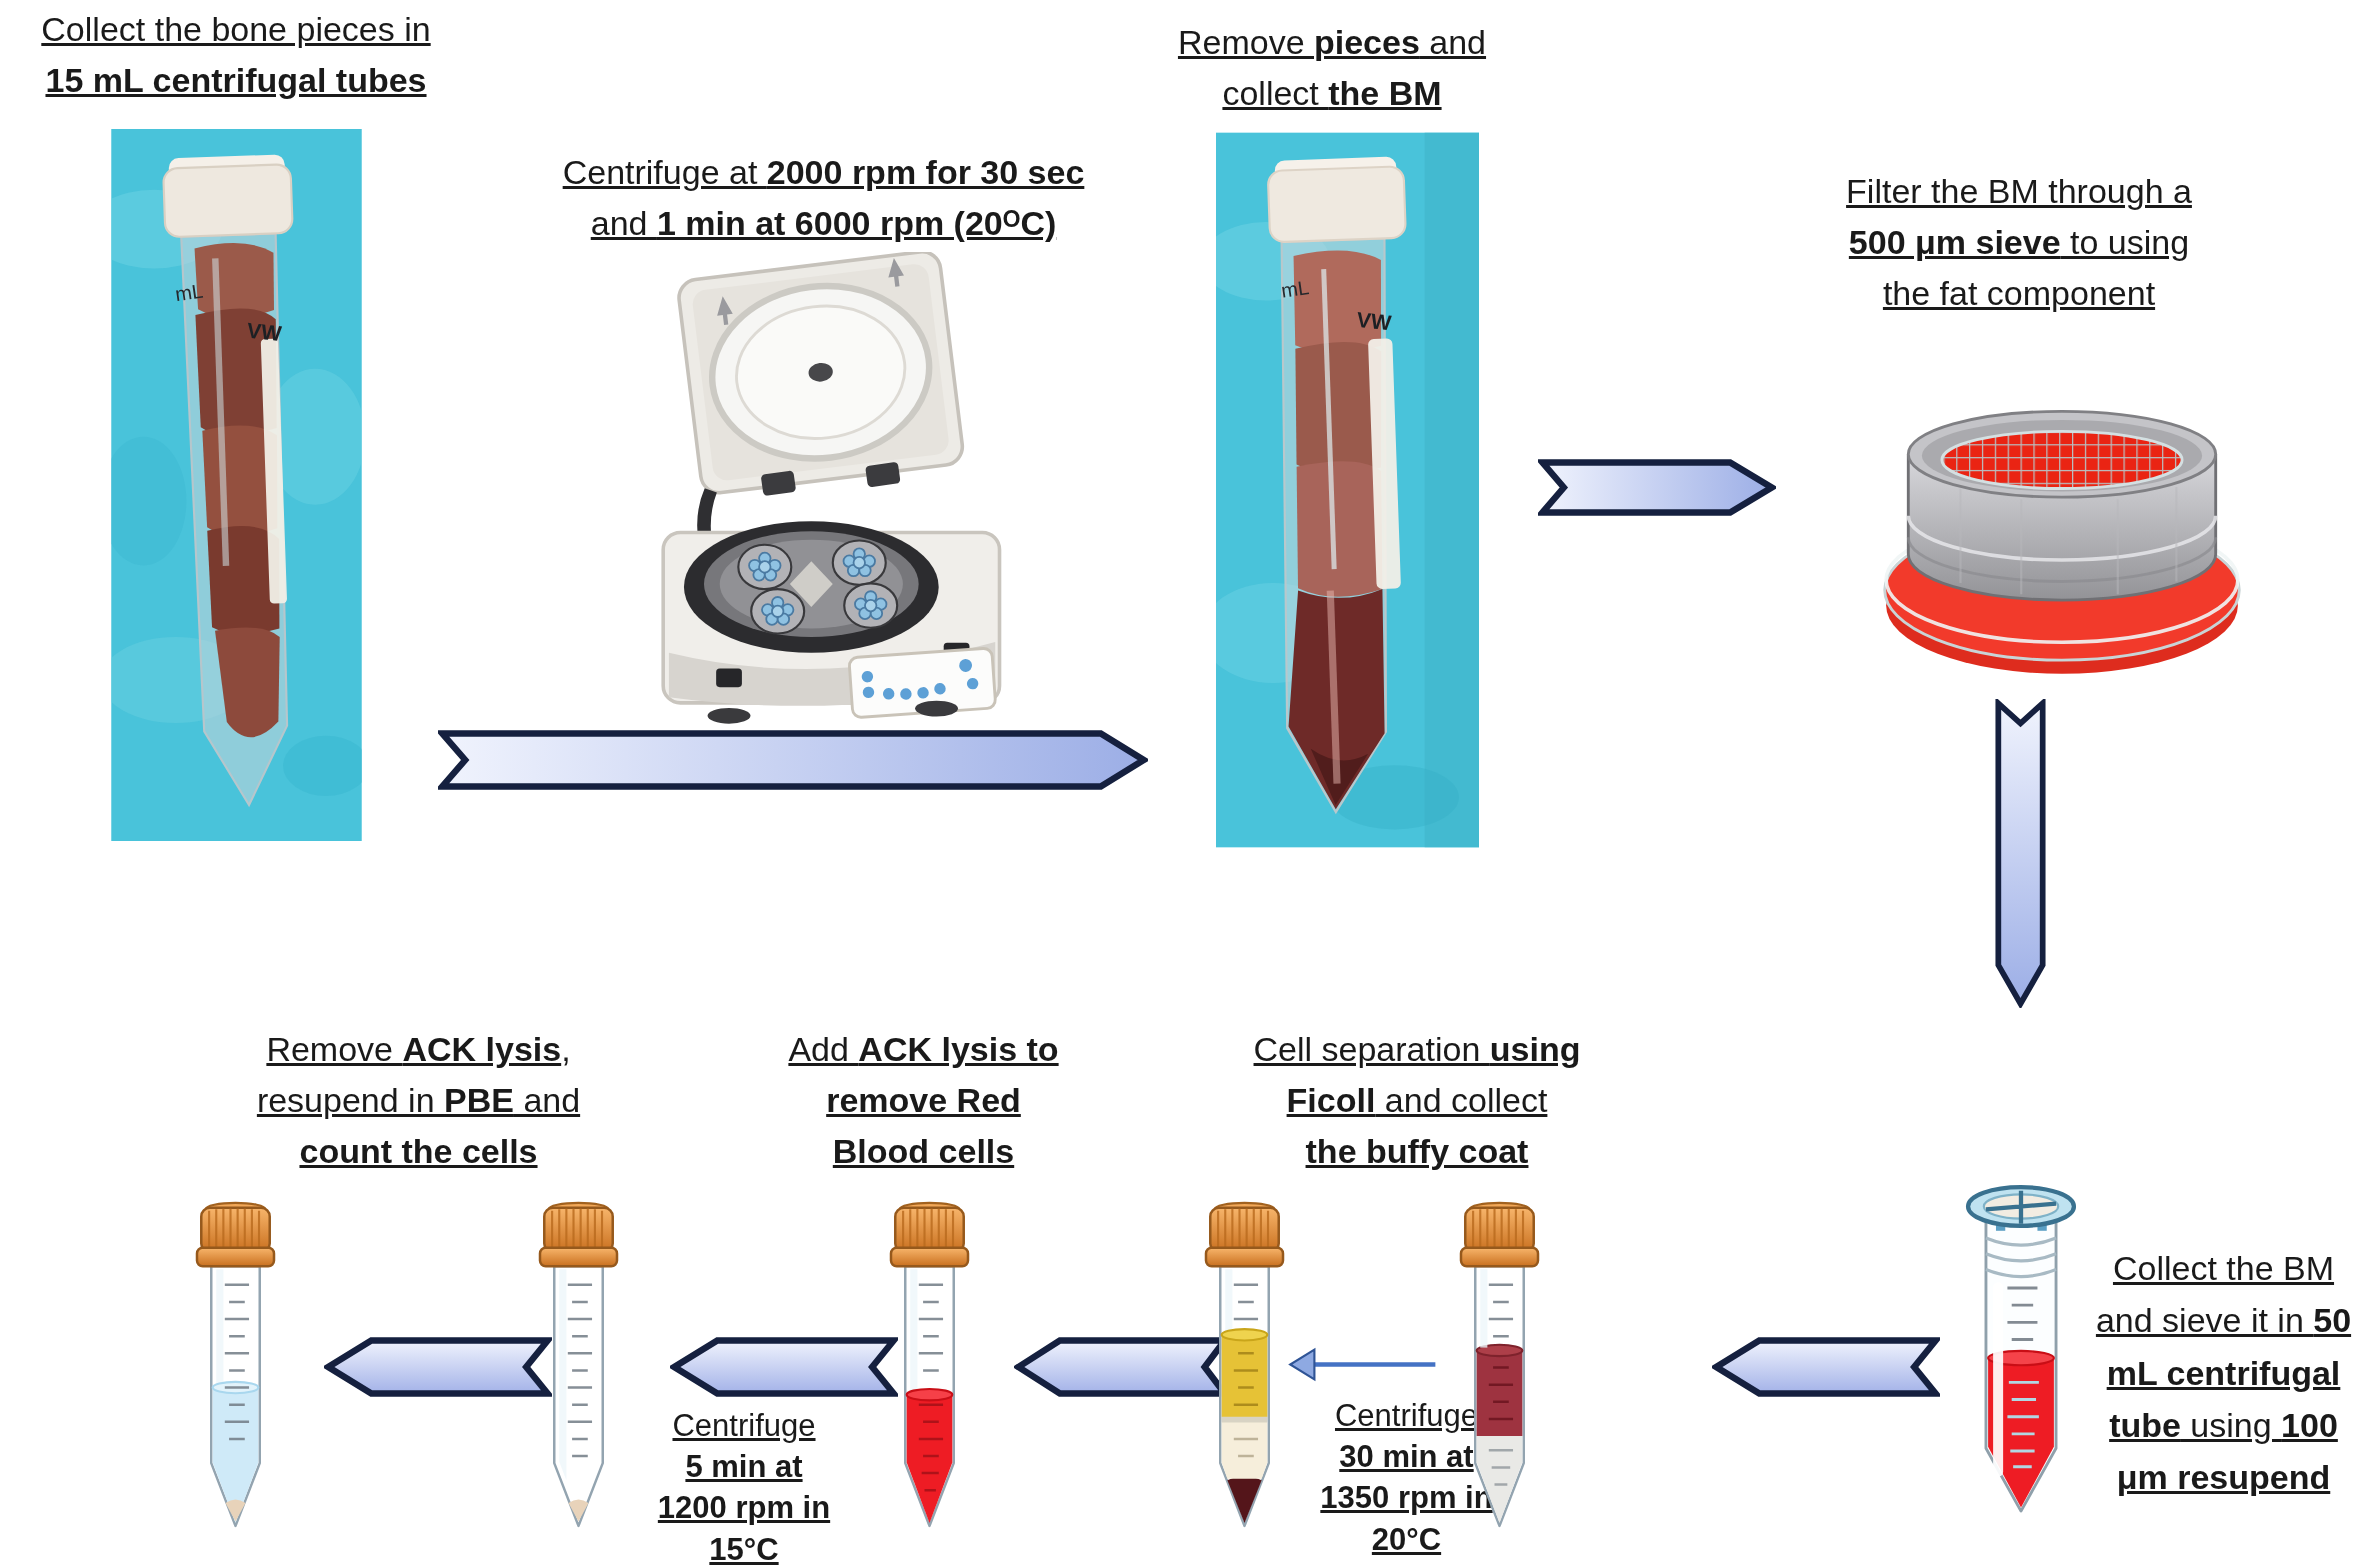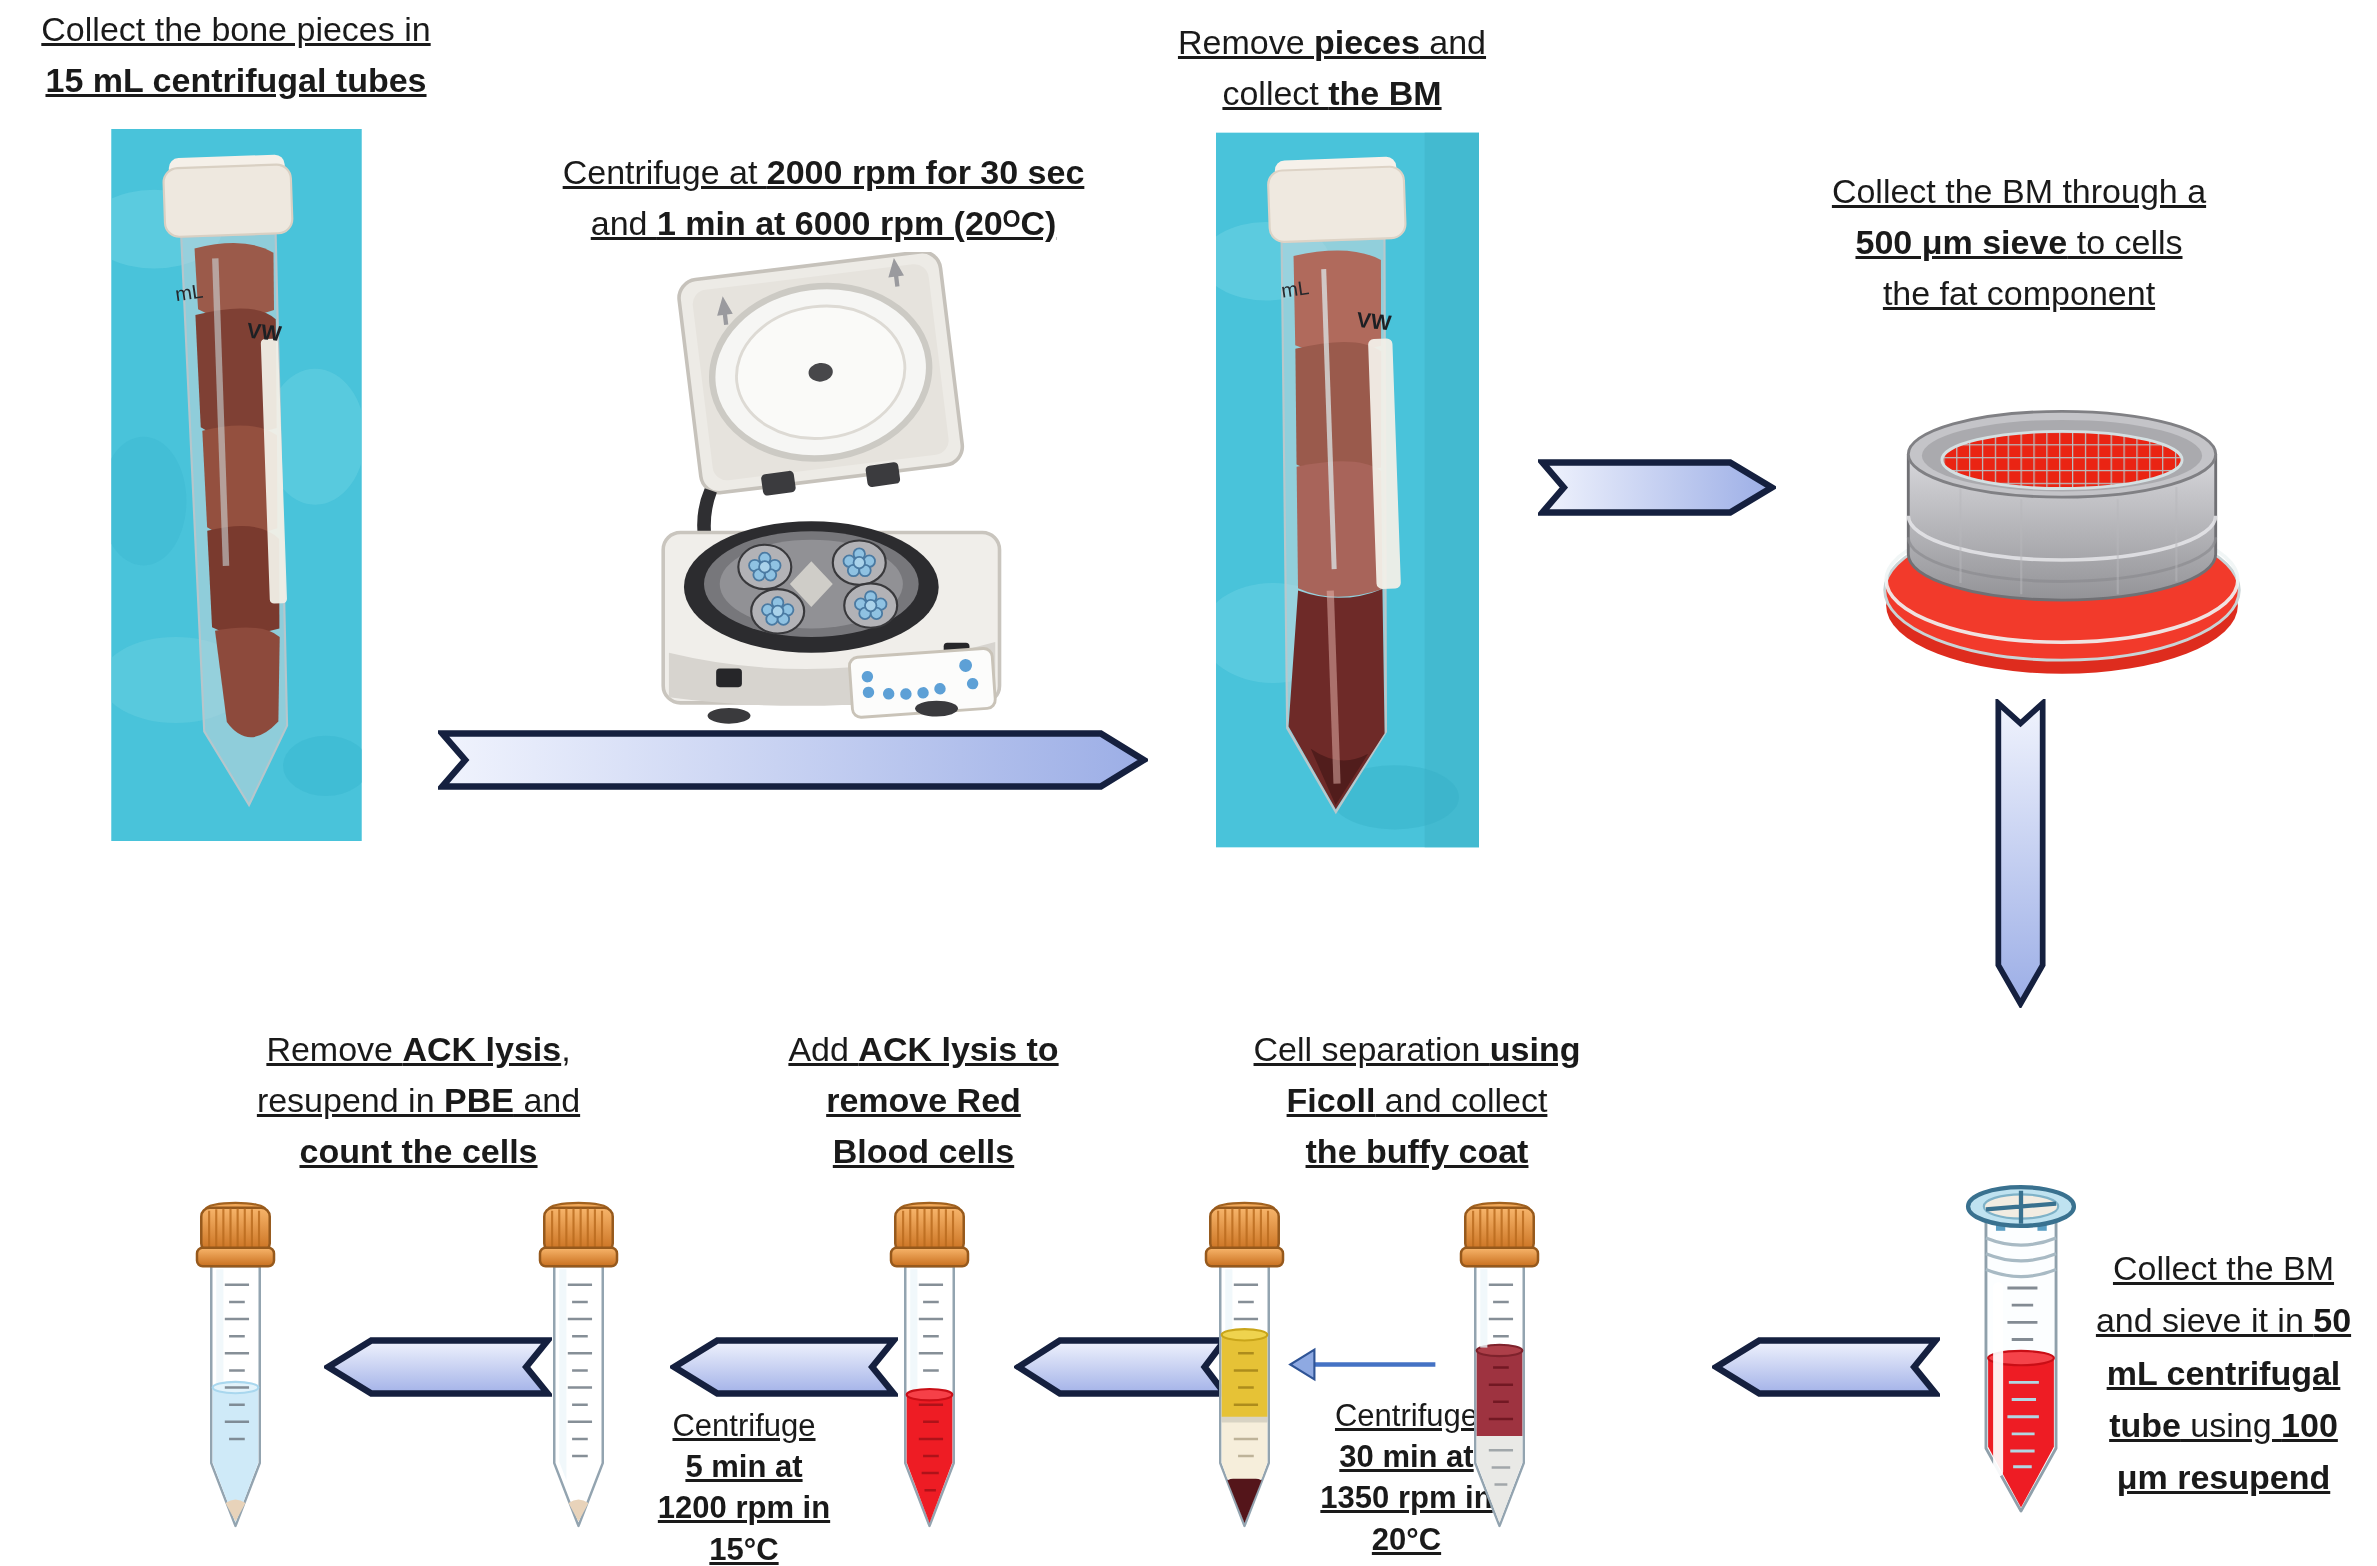--- a/index.html
+++ b/index.html
@@ -66,22 +66,22 @@
       <div><span>Centrifuge at </span><span class="b">2000 rpm for 30 sec</span></div>
       <div><span>and </span><span class="b">1 min at 6000 rpm (20ᴼC)</span></div>
     </div>
 
   <div class="note" style="left:1117px;top:17px;width:430px">
       <div><span>Remove </span><span class="b">pieces</span><span> and</span></div>
       <div><span>collect </span><span class="b">the BM</span></div>
     </div>
 
   <div class="note" style="left:1747px;top:166px;width:544px">
-      <div><span>Collect the BM through a</span></div>
-      <div><span class="b">500 μm sieve</span><span> to cells</span></div>
+      <div><span>Filter the BM through a</span></div>
+      <div><span class="b">500 μm sieve</span><span> to using</span></div>
       <div><span>the fat component</span></div>
     </div>
 
   <div class="note tight" style="left:2069px;top:1242px;width:309px;font-size:34px">
       <div><span>Collect the BM</span></div>
       <div><span>and sieve it in </span><span class="b">50</span></div>
       <div><span class="b">mL centrifugal</span></div>
       <div><span class="b">tube</span><span> using </span><span class="b">100</span></div>
       <div><span class="b">μm resupend</span></div>
     </div>

